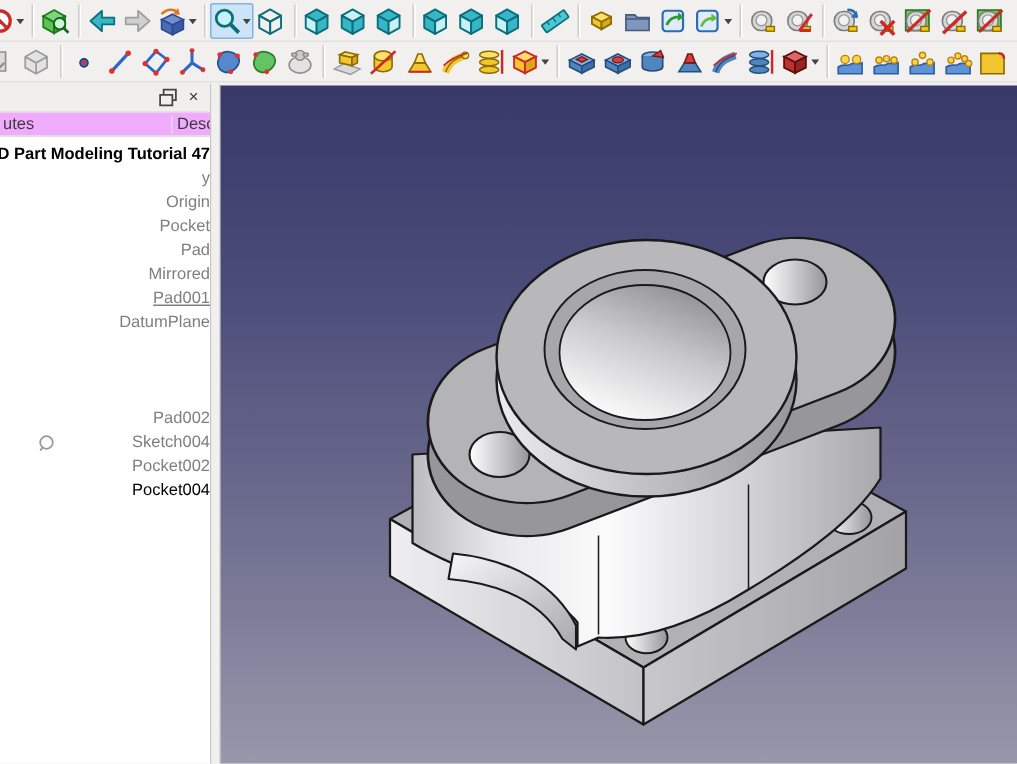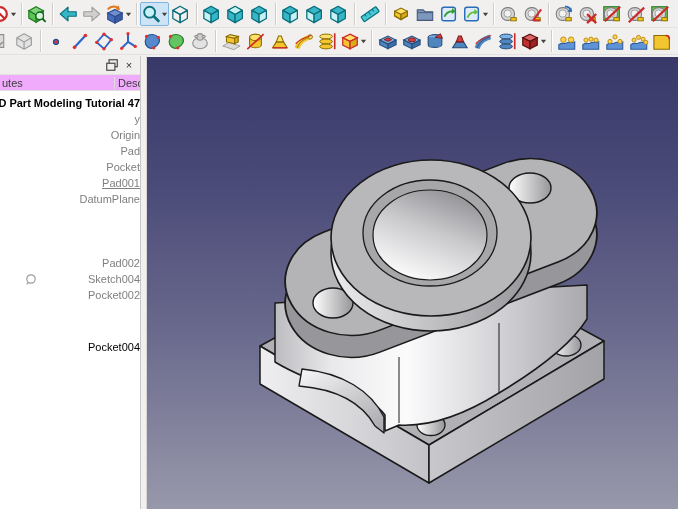--- a/index.html
+++ b/index.html
@@ -29,21 +29,21 @@
   .dockbtn { width: 14px; height: 14px; display: flex; align-items: center; justify-content: center;
     color: #333; font-size: 11px; }
   .panel-header { height: 16px; display: flex; align-items: center; border-bottom: 1px solid #e0dedc;
     font-size: 11px; color: #3c3c3c; position: relative; background:#f0abfc; }
   .panel-header .col1 { flex: 1; padding-left: 2px; overflow: hidden; }
   .panel-header .col2 { width: 26px; border-left: 1px solid #e0dedc; padding-left: 3px; overflow: hidden; }
   .tree { padding-top: 4px; font-size: 11px; }
   .tree-row { height: 16px; line-height: 16px; padding-left: 1px; color: #7f7f7f;
     white-space: nowrap; overflow: hidden; display: flex; align-items: center; justify-content: flex-end; }
   .tree-row.bold { color: #000; font-weight: bold; }
-  .tree-row.active-feature { color: #000; margin-top: 36px; }
+  .tree-row.active-feature { color: #000; }
   .tree-row .ticon { width: 12px; height: 12px; margin: 0 3px 0 6px; flex: 0 0 auto; }
 
   
   .splitter { position: absolute; left: 141px; top: 56px; width: 6px; height: 453px;
     background: #f1f0ef; border-right: 1px solid #d8d6d4; }
   .viewport { position: absolute; left: 147px; top: 57px; width: 531px; height: 452px;
     background: linear-gradient(180deg, #383869 0%, #4c4c7a 30%, #6b6b8e 62%, #9898ab 100%); }
   .viewport svg { display: block; width: 100%; height: 100%; }
 </style>
 </head>
@@ -605,24 +605,27 @@
       <div class="tree-row bold">
         <span>D Part Modeling Tutorial 47</span>
       </div>
       <div class="tree-row">
         <span>y</span>
       </div>
       <div class="tree-row" style="color: rgb(127, 127, 127); margin-left: 39px;">
         <span>Origin</span>
       </div>
       <div class="tree-row" style="color: rgb(127, 127, 127);">
+        <span>Pocket</span>
+      </div>
+      <div class="tree-row" style="color: rgb(127, 127, 127);">
         <span>Pad</span>
       </div>
       <div class="tree-row" style="color: rgb(127, 127, 127);">
-        <span>Pocket</span>
+        <span>Mirrored</span>
       </div>
       <div class="tree-row" style="color: rgb(127, 127, 127); text-decoration: underline;">
         <span>Pad001</span>
       </div>
       <div class="tree-row" style="color: rgb(127, 127, 127);">
         <span>DatumPlane</span>
       </div>
       <div class="tree-row" style="color: rgb(127, 127, 127); margin-top: 48px;">
         <span>Pad002</span>
       </div>

